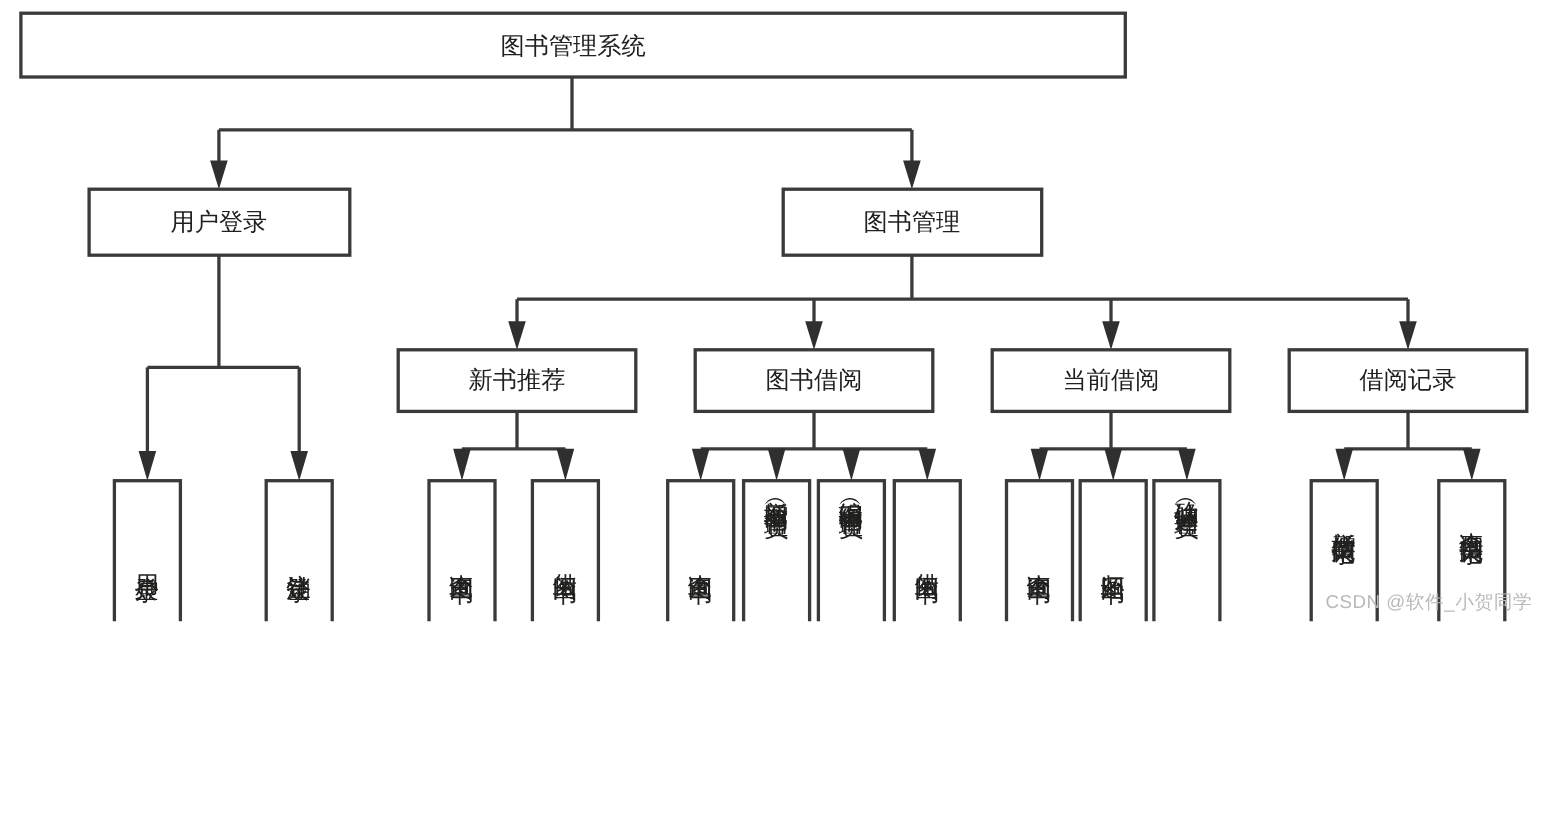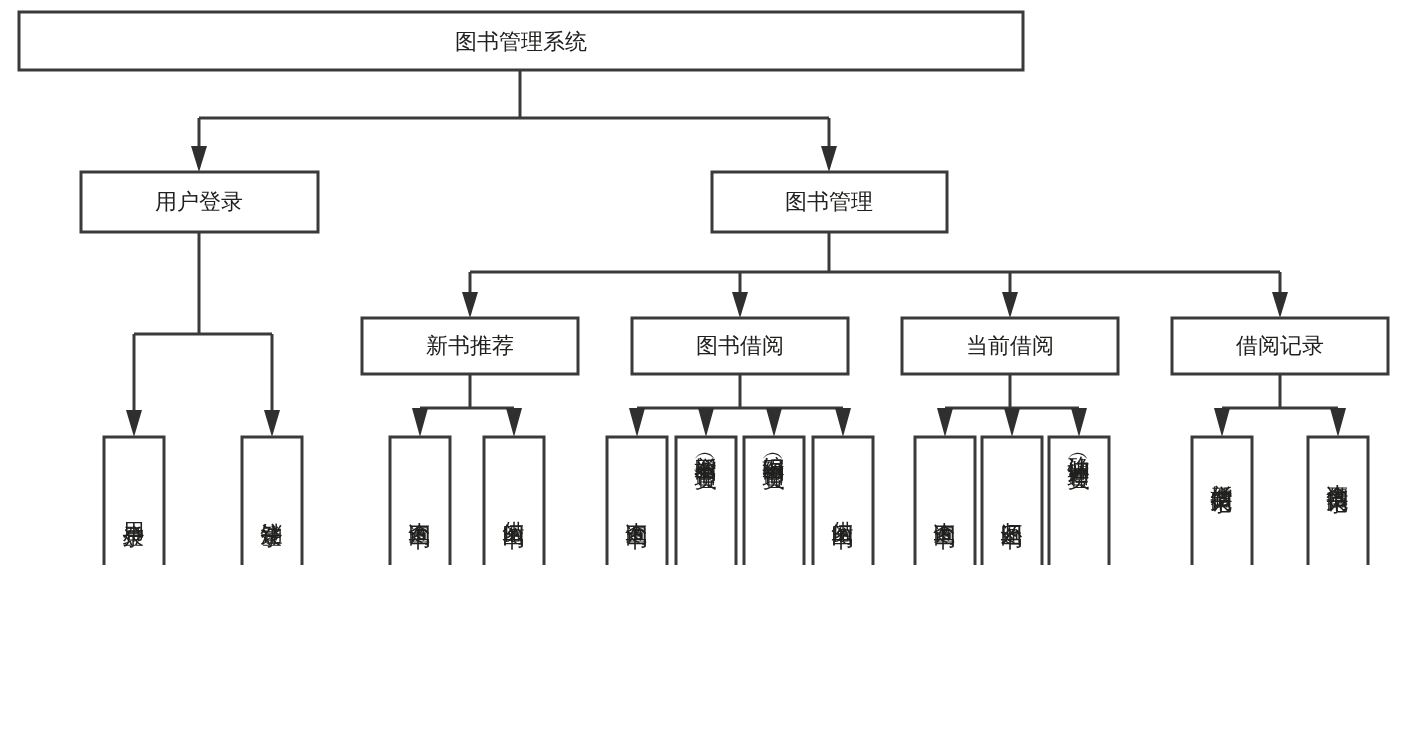--- a/index.html
+++ b/index.html
@@ -220,14 +220,15 @@
       <text class="node-label-v" x="1222" y="472">新增借阅记录</text>
     </g>
 
     <g>
       <rect class="node-rect" x="1308" y="437" width="60" height="297"></rect>
       <text class="node-label-v" x="1338" y="472">查询借阅记录</text>
     </g>
 
   </svg>
 
+  <div class="watermark">CSDN @软件_小贺同学</div>
 
 </div>
 
 </body></html>

